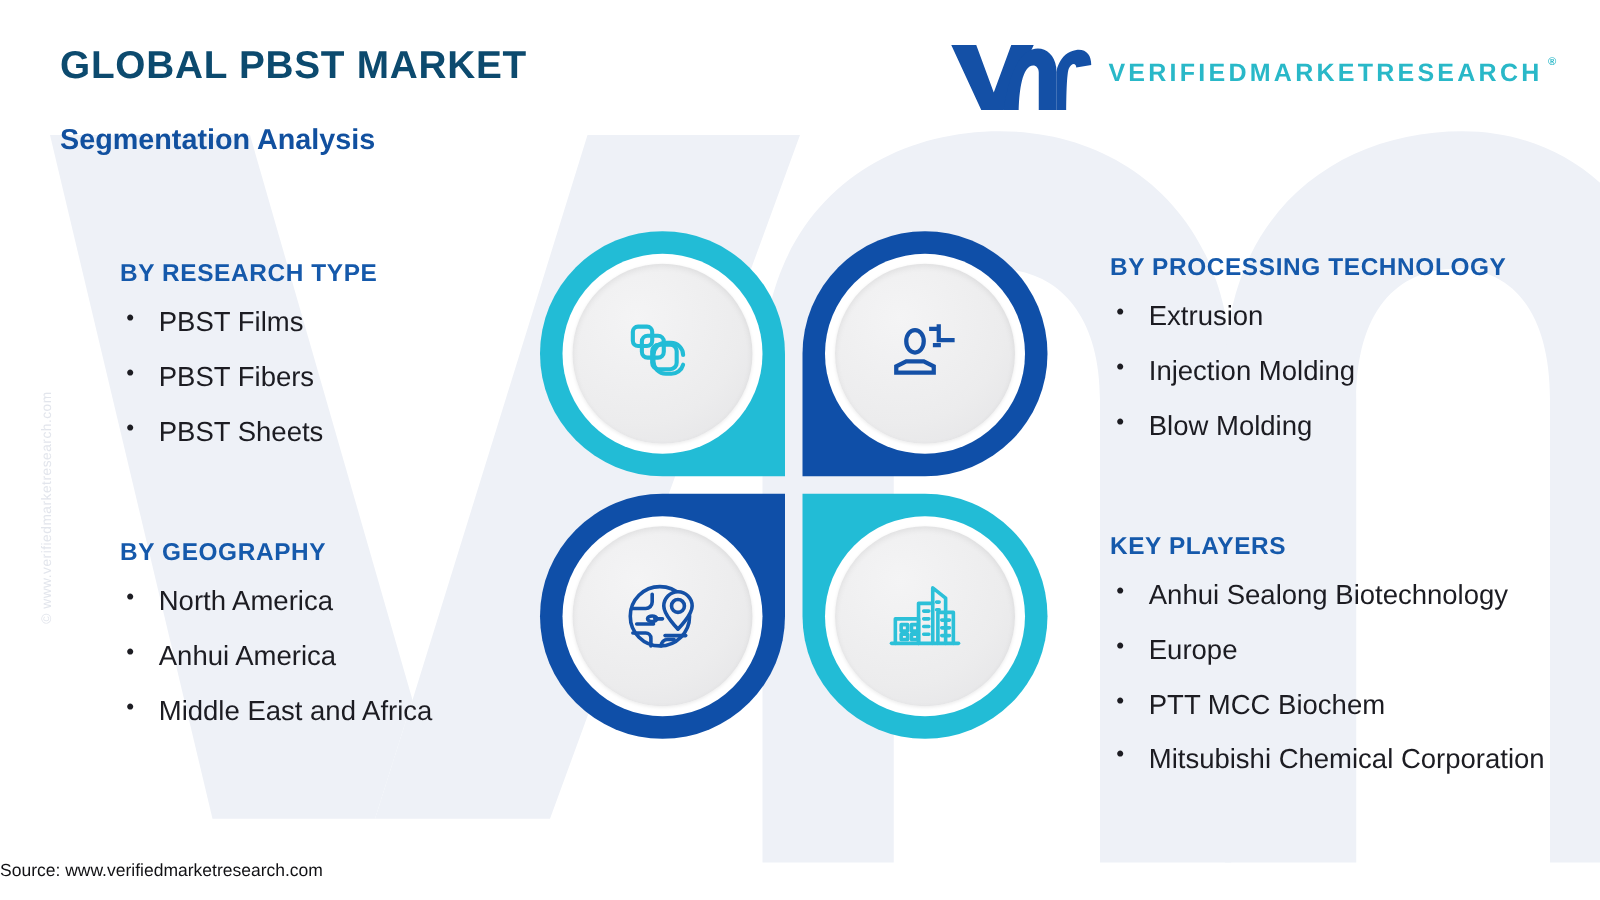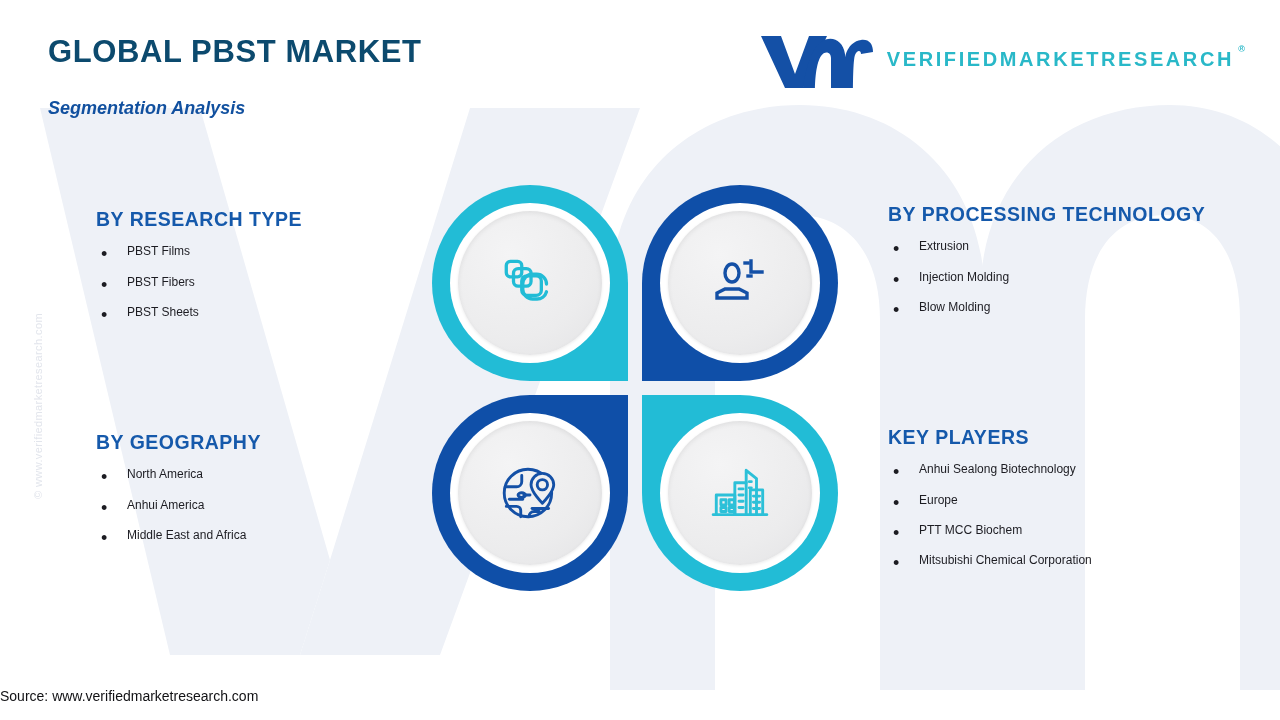--- a/index.html
+++ b/index.html
@@ -56,25 +56,24 @@
     font-size: 31px;
     font-weight: bold;
     letter-spacing: .6px;
     color: #0c4a6e;
     z-index: 4;
   }
   .subtitle {
     position: absolute;
     left: 48px;
     top: 98px;
-    font-size: 18px;
+    font-size: 23px;
     font-weight: bold;
     color: #11509f;
     z-index: 4;
-    font-style: italic;
   }
 
   
   .logo {
     position: absolute;
     right: 46px;
     top: 28px;
     display: flex;
     align-items: center;
     gap: 12px;
@@ -112,21 +111,21 @@
     font-weight: bold;
     letter-spacing: .5px;
     color: #1559ab;
     line-height: 1.25;
     margin-bottom: 12px;
   }
   .bullets { list-style: none; margin: 0; padding: 0; }
   .bullets li {
     position: relative;
     padding-left: 31px;
-    font-size: 12px;
+    font-size: 22px;
     color: #1c1c22;
     line-height: 1.35;
     margin-bottom: 14px;
   }
   .bullets li::before {
     content: "\2022";
     position: absolute;
     left: 5px;
     top: -1px;
     font-size: 18px;

